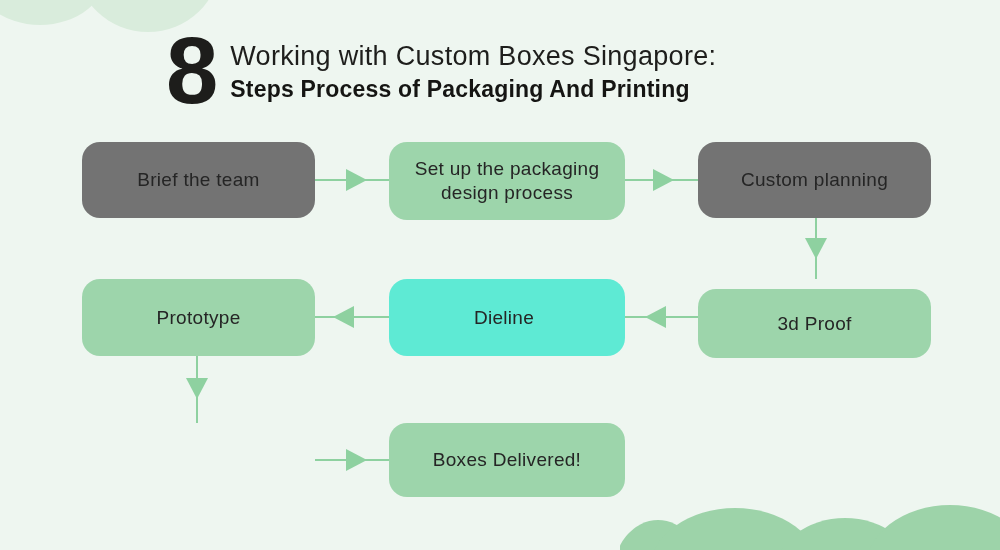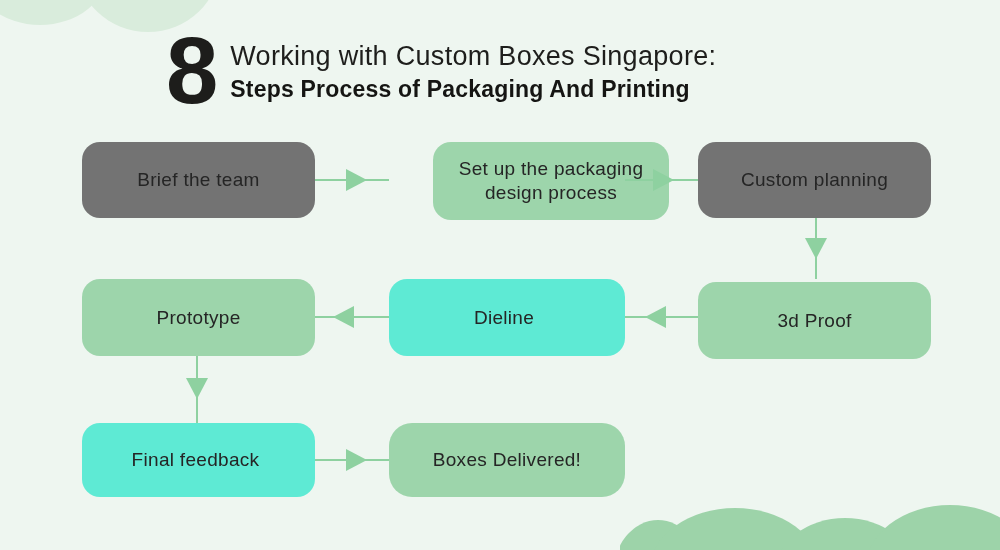--- a/index.html
+++ b/index.html
@@ -81,29 +81,28 @@
 
   <div class="header">
     <div class="big-number">8</div>
     <div class="title-lines">
       <div class="title-line1">Working with Custom Boxes Singapore:</div>
       <div class="title-line2">Steps Process of Packaging And Printing</div>
     </div>
   </div>
 
   <div class="fbox tone-light" style="left:82px; top:142px; width:233px; height:76px;">Brief the team</div>
-  <div class="fbox tone-medium" style="left:389px; top:142px; width:236px; height:78px;margin-left:44px;">Set up the packaging design process</div>
+  <div class="fbox tone-medium" style="left:389px; top:142px; width:236px; height:78px;">Set up the packaging design process</div>
   <div class="fbox tone-light" style="left:698px; top:142px; width:233px; height:76px;">Custom planning</div>
 
-  <div class="fbox tone-medium" style="left:698px; top:282px; width:233px; height:77px;">3d Proof</div>
+  <div class="fbox tone-medium" style="left:698px; top:289px; width:233px; height:69px;">3d Proof</div>
   <div class="fbox tone-lighter" style="left:389px; top:279px; width:236px; height:77px;">Dieline</div>
   <div class="fbox tone-medium" style="left:82px; top:279px; width:233px; height:77px;">Prototype</div>
 
-  <div class="fbox tone-lighter" style="left:82px; top:423px; width:233px; height:74px;">Final feedback</div>
-  <div class="fbox tone-medium" style="left:389px; top:423px; width:236px; height:74px;border-radius:23px;">Boxes Delivered!</div>
+  <div class="fbox tone-medium" style="left:389px; top:423px; width:236px; height:74px;">Boxes Delivered!</div>
 
   <div>
     <div class="aline aline-h" style="left:315px; top:179px; width:74px;"></div>
     <div class="tri tri-right" style="left:346px; top:169px;"></div>
   </div>
   <div>
     <div class="aline aline-h" style="left:625px; top:179px; width:73px;"></div>
     <div class="tri tri-right" style="left:653px; top:169px;"></div>
   </div>
 

